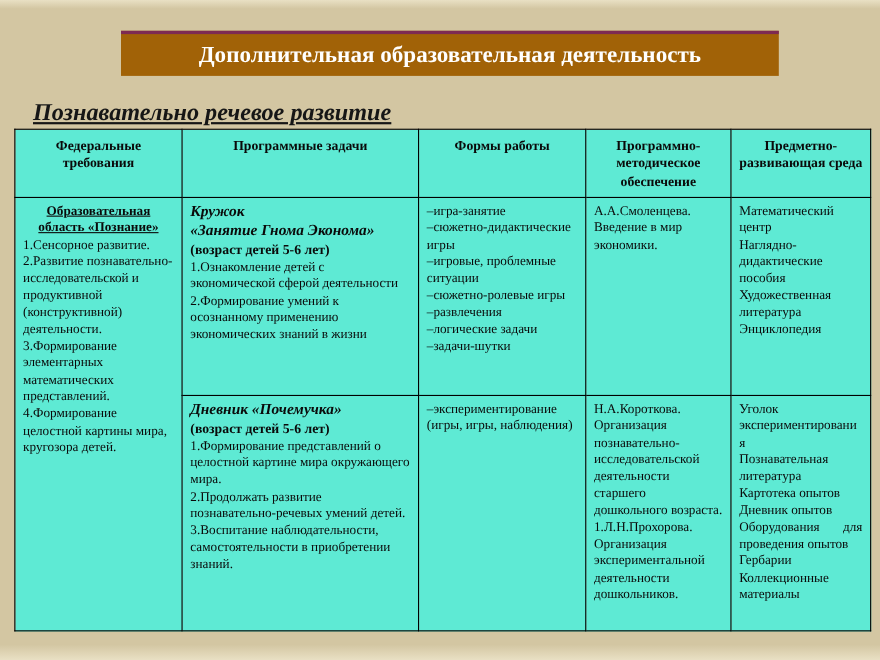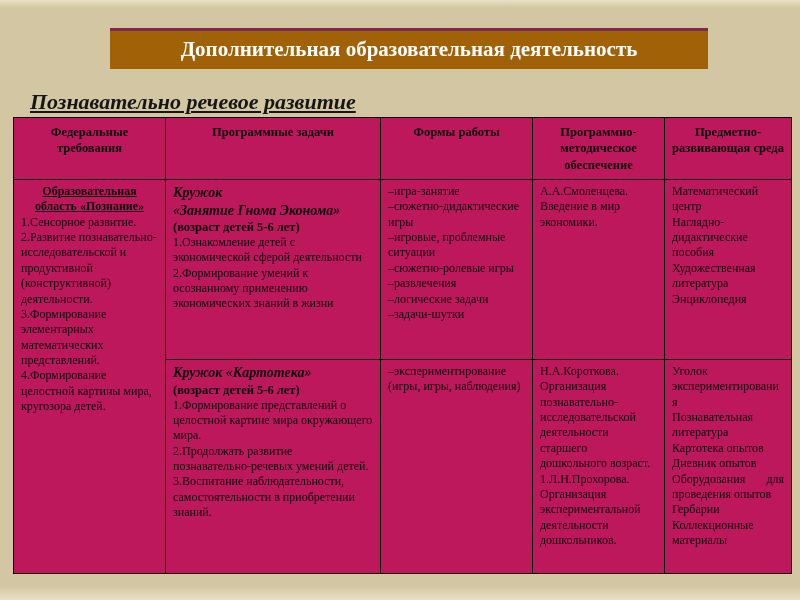--- a/index.html
+++ b/index.html
@@ -28,21 +28,21 @@
     color: #161616;
     white-space: nowrap;
   }
   table.grid {
     position: absolute; left: 13px; top: 117px;
     width: 778px;
     border-collapse: collapse; table-layout: fixed;
   }
   .grid th, .grid td {
     border: 1px solid #000000;
-    background: #be185d;
+    background: #5eead4;
     vertical-align: top;
     padding: 4px 7px;
     font-size: 12px; line-height: 1.28;
   }
   .grid th {
     font-weight: 700; font-size: 12.5px; line-height: 1.3;
     padding-top: 6px;
   }
   th.center { text-align: center; }
   th.left { text-align: center; }
@@ -105,31 +105,31 @@
     </td>
     <td>
       <div class="line">Математический центр</div>
       <div class="line">Наглядно-дидактические пособия</div>
       <div class="line">Художественная литература</div>
       <div class="line">Энциклопедия</div>
     </td>
   </tr>
   <tr style="height:214px">
     <td>
-      <div class="line club-title">Кружок «Картотека»</div>
+      <div class="line club-title">Дневник «Почемучка»</div>
       <div class="line age-line">(возраст детей 5-6 лет)</div>
       <div class="line">1.Формирование представлений о целостной картине мира окружающего мира.</div>
       <div class="line">2.Продолжать развитие познавательно-речевых умений детей.</div>
       <div class="line">3.Воспитание наблюдательности, самостоятельности в приобретении знаний.</div>
     </td>
     <td class="justify">
       <div class="line">–экспериментирование (игры, игры, наблюдения)</div>
     </td>
     <td>
-      <div class="line">Н.А.Короткова. Организация познавательно-исследовательской деятельности старшего дошкольного возраст.</div>
+      <div class="line">Н.А.Короткова. Организация познавательно-исследовательской деятельности старшего дошкольного возраста.</div>
       <div class="line">1.Л.Н.Прохорова. Организация экспериментальной деятельности дошкольников.</div>
     </td>
     <td class="justify breakword">
       <div class="line">Уголок экспериментирования</div>
       <div class="line">Познавательная литература</div>
       <div class="line">Картотека опытов</div>
       <div class="line">Дневник опытов</div>
       <div class="line">Оборудования для проведения опытов</div>
       <div class="line">Гербарии</div>
       <div class="line">Коллекционные материалы</div>

